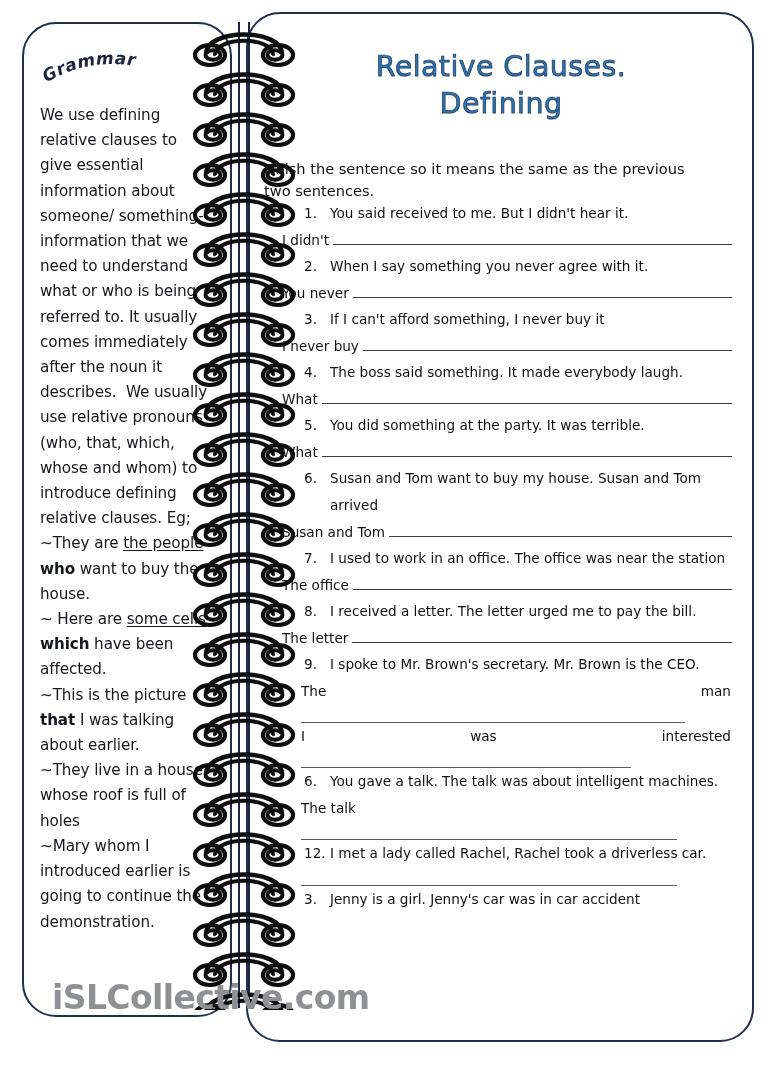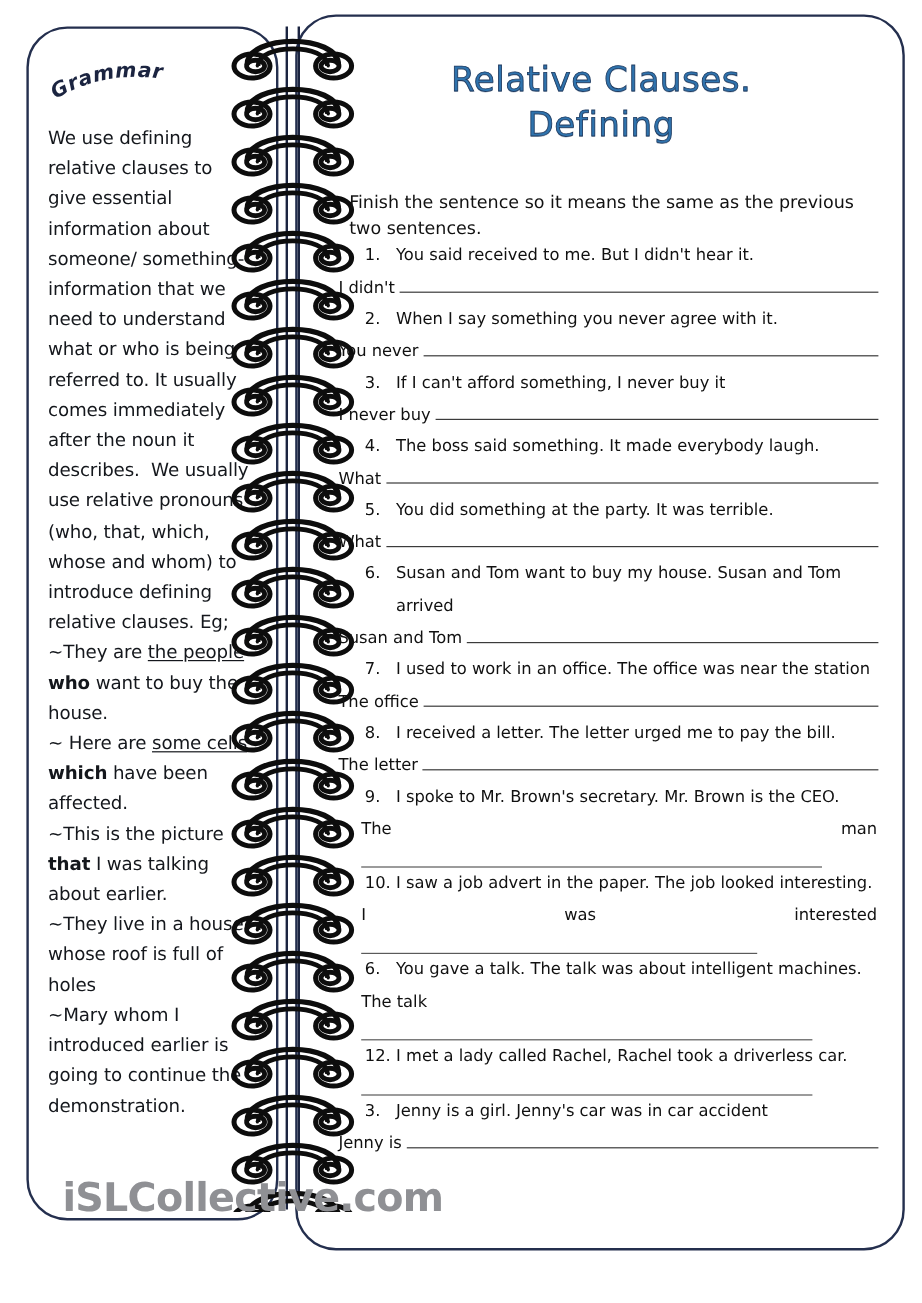--- a/index.html
+++ b/index.html
@@ -95,21 +95,21 @@
     font-weight: 400;
     color: #2f73ad;
     line-height: 37px;
     letter-spacing: 0.4px;
     -webkit-text-stroke: 0.7px #1f3a5f;
     text-shadow: 0 1px 0 rgba(31,58,95,0.35);
   }
 
   .instructions {
     position: absolute;
-    left: 291px;
+    left: 264px;
     top: 158px;
     width: 432px;
     font-size: 14.6px;
     line-height: 21.5px;
     color: #111111;
   }
 
   .exercises {
     position: absolute;
     left: 282px;
@@ -572,24 +572,20 @@
         <div class="answer-wide">
           <div class="row1">
             <span class="left-word">The</span>
             <span class="mid-word"></span>
             <span class="right-word">man</span>
           </div>
           <div class="underline-row ul-w1"></div>
         </div>
       </div>
       <div class="item">
-        <div class="prompt">
-          <span class="num">10.</span>
-          <span class="ptext">I saw a job advert in the paper. The job looked interesting.</span>
-        </div>
         <div class="answer-wide">
           <div class="row1">
             <span class="left-word">I</span>
             <span class="mid-word">was</span>
             <span class="right-word">interested</span>
           </div>
           <div class="underline-row ul-w2"></div>
         </div>
       </div>
       <div class="item">
@@ -613,22 +609,18 @@
         </div>
         <div class="answer-wide">
           <div class="underline-row ul-w4"></div>
         </div>
       </div>
       <div class="item">
         <div class="prompt">
           <span class="num">3.</span>
           <span class="ptext">Jenny is a girl. Jenny's car was in car accident</span>
         </div>
-        <div class="answer">
-          <span class="stem">Jenny is</span>
-          <span class="rule"></span>
-        </div>
       </div>
     </div>
 
   <div id="watermark">iSLCollective.com</div>
 
 </div>
 
 </body></html>

